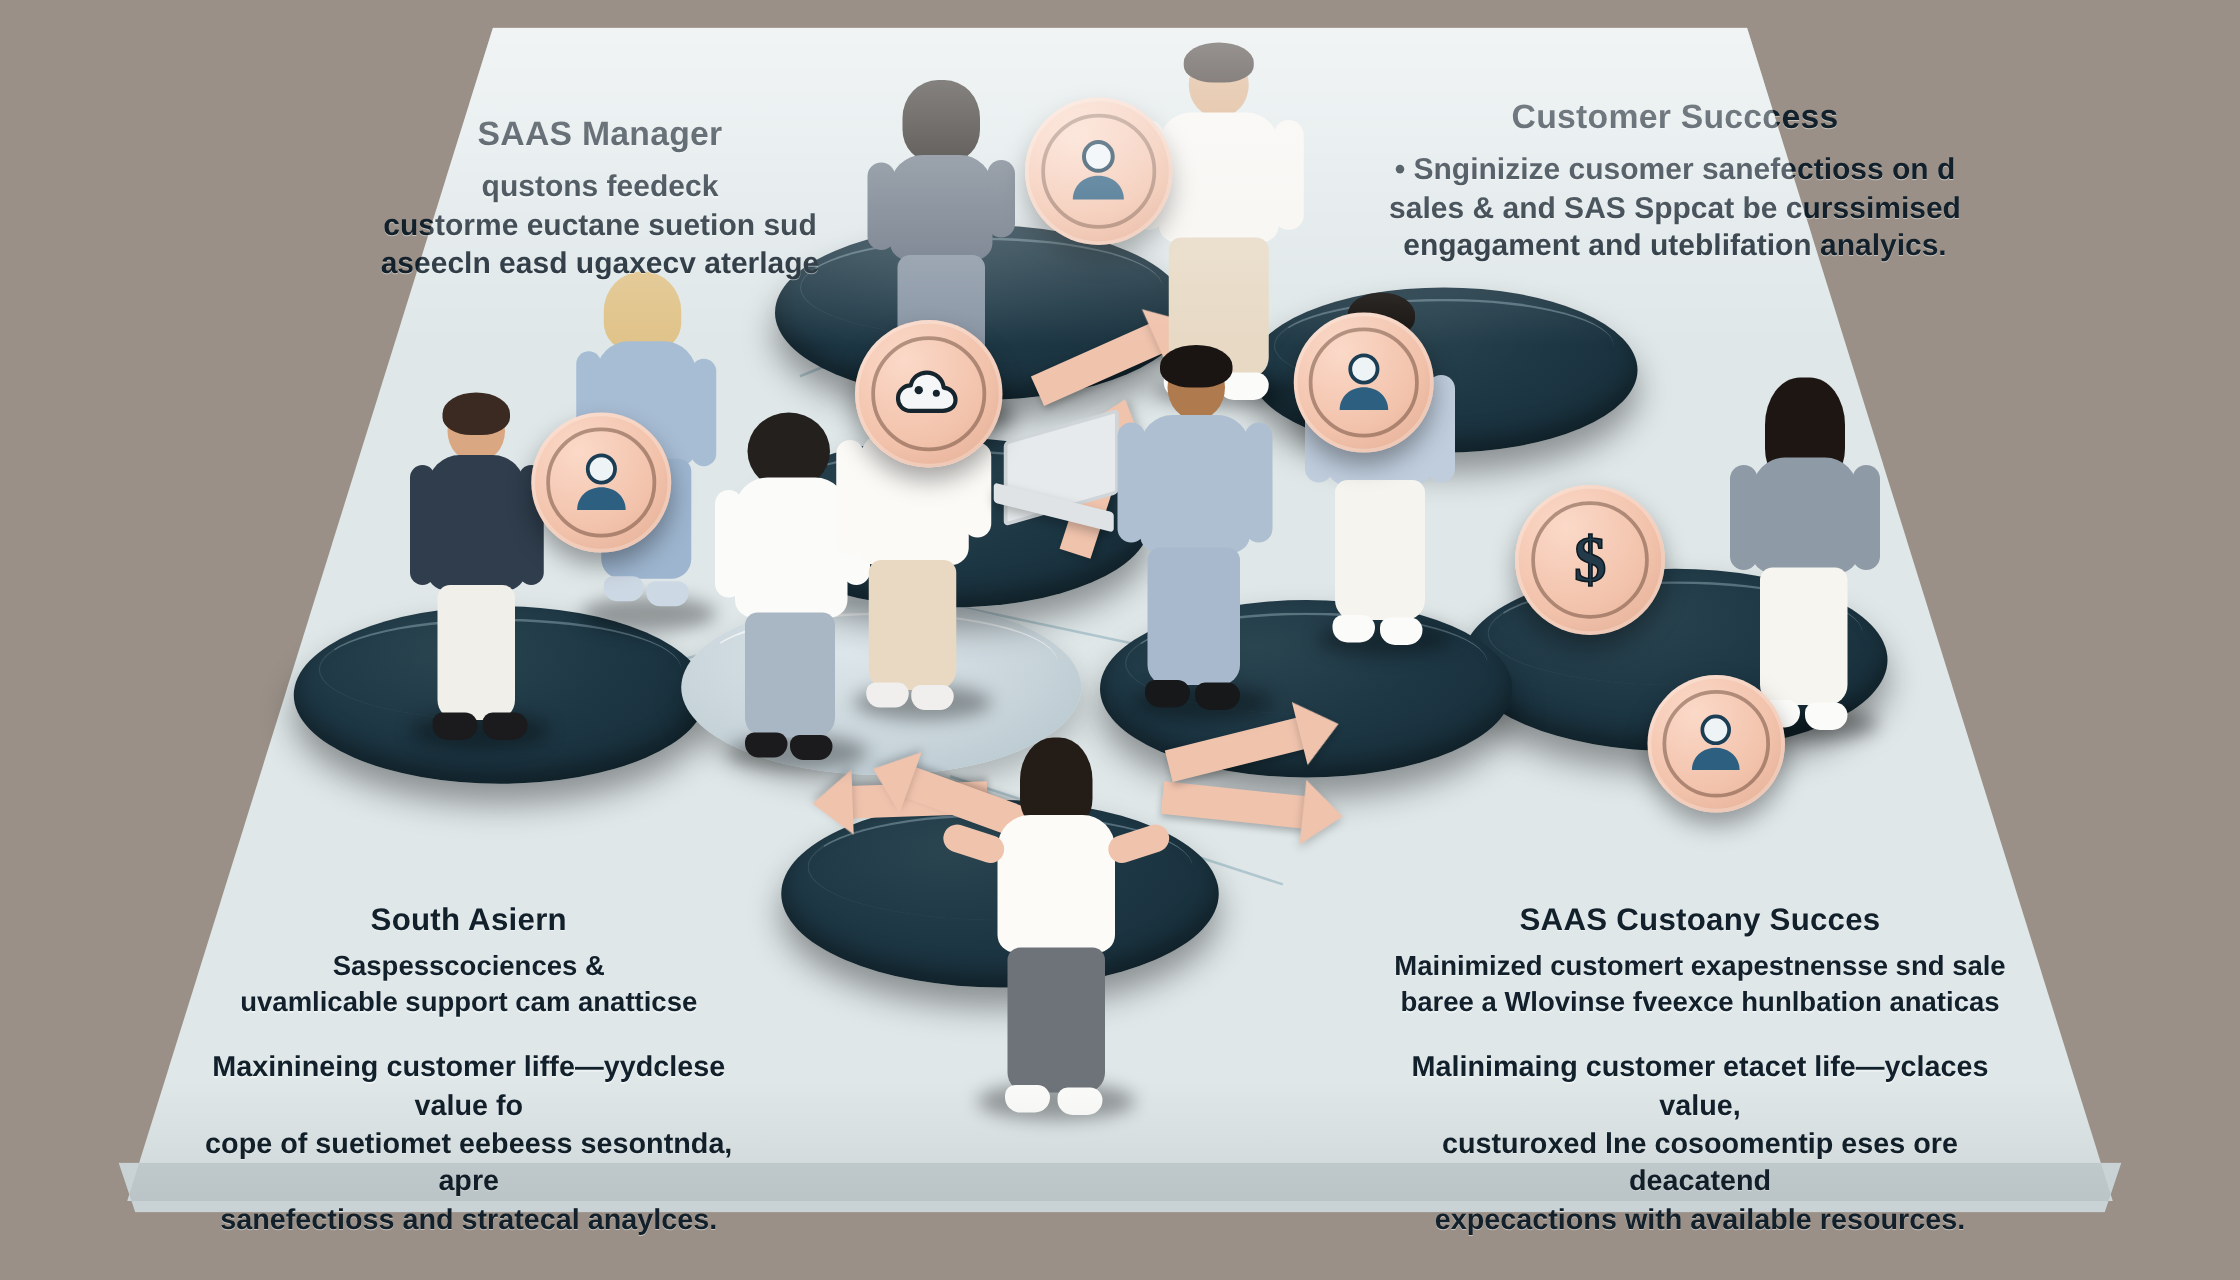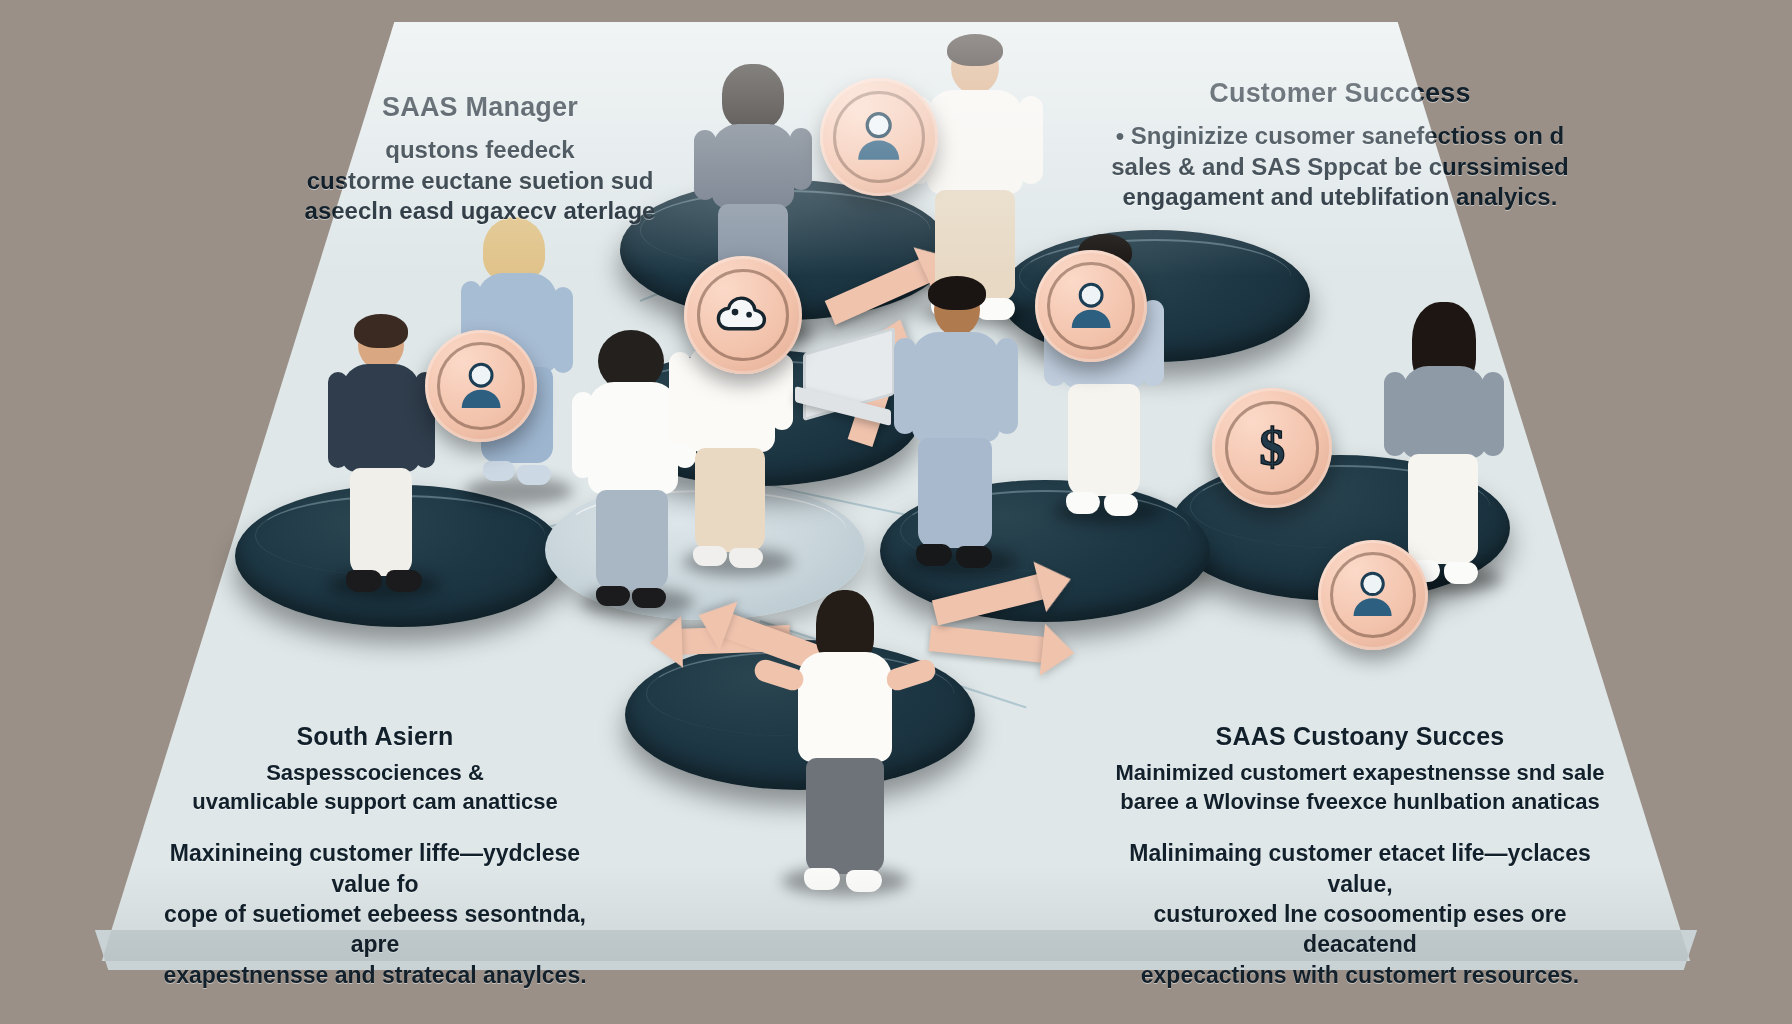--- a/index.html
+++ b/index.html
@@ -317,26 +317,26 @@
     <div class="body">sales &amp; and SAS Sppcat be curssimised</div>
     <div class="body">engagament and uteblifation analyics.</div>
   </div>
 
   <div class="txt tl-bot" style="left:140px;top:722px;width:470px;">
     <div class="title">South Asiern</div>
     <div class="body">Saspesscociences &amp;</div>
     <div class="body">uvamlicable support cam anatticse</div>
     <div class="body2">Maxinineing customer liffe—yydclese value fo</div>
     <div class="body2" style="margin-top:0">cope of suetiomet eebeess sesontnda, apre</div>
-    <div class="body2" style="margin-top:0">exapestnensse and stratecal anaylces.</div>
+    <div class="body2" style="margin-top:0">sanefectioss and stratecal anaylces.</div>
   </div>
 
   <div class="txt tl-bot" style="left:1110px;top:722px;width:500px;">
     <div class="title">SAAS Custoany Succes</div>
     <div class="body">Mainimized customert exapestnensse snd sale</div>
     <div class="body">baree a Wlovinse fveexce hunlbation anaticas</div>
     <div class="body2">Malinimaing customer etacet life—yclaces value,</div>
     <div class="body2" style="margin-top:0">custuroxed lne cosoomentip eses ore deacatend</div>
-    <div class="body2" style="margin-top:0">expecactions with customert resources.</div>
+    <div class="body2" style="margin-top:0">expecactions with available resources.</div>
   </div>
 
   <div class="board-edge"></div>
 </div>
 
 </body></html>

